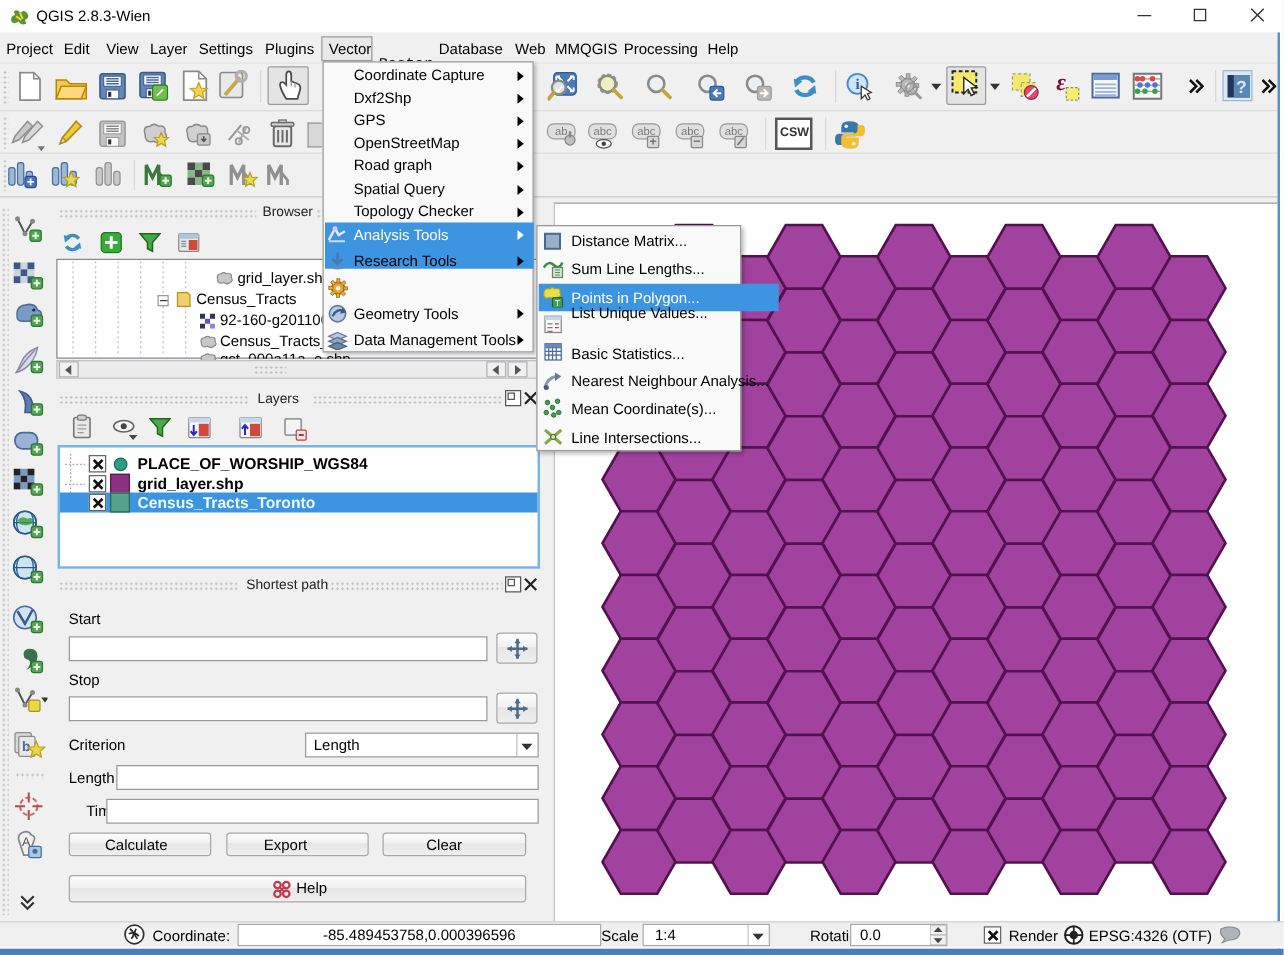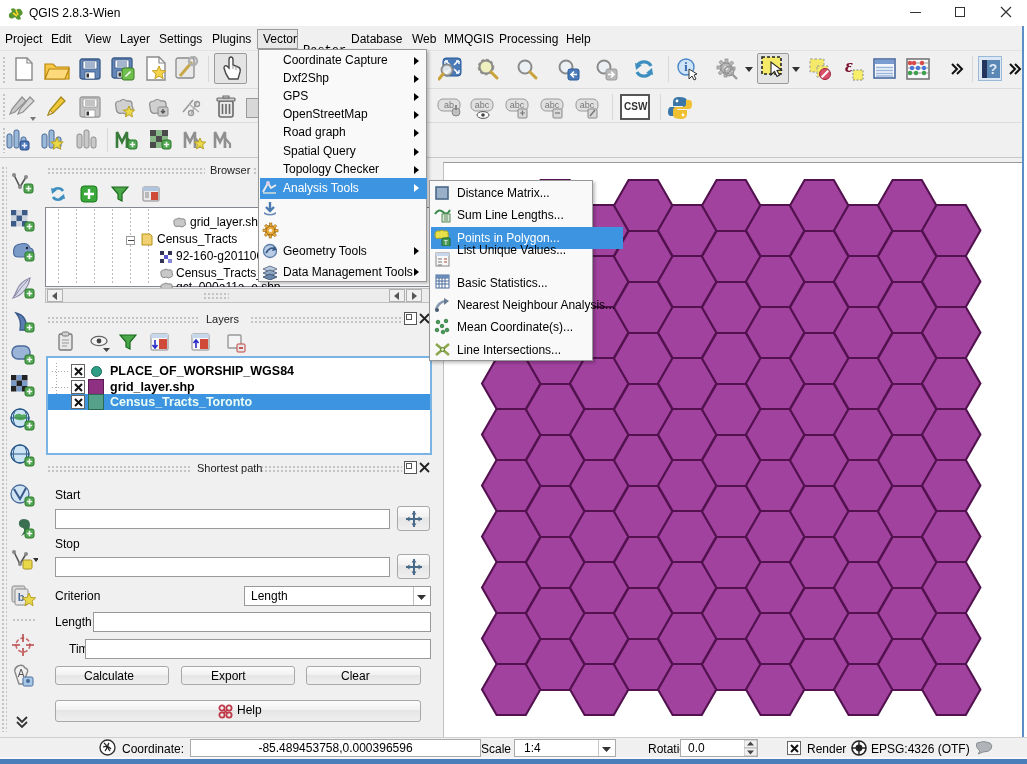--- a/index.html
+++ b/index.html
@@ -797,21 +797,22 @@
   </svg>
 
 <div class="abs menu" style="left:258px;top:49px;width:169px;height:233px;">
 <div class="mitem" style="top:1.0px;height:18.1px;line-height:18.1px;"><span style="margin-left:23px;">Coordinate Capture</span><span class="arrow-r" style="top:6px;"></span></div>
 <div class="mitem" style="top:19.1px;height:18.1px;line-height:18.1px;"><span style="margin-left:23px;">Dxf2Shp</span><span class="arrow-r" style="top:6px;"></span></div>
 <div class="mitem" style="top:37.2px;height:18.1px;line-height:18.1px;"><span style="margin-left:23px;">GPS</span><span class="arrow-r" style="top:6px;"></span></div>
 <div class="mitem" style="top:55.3px;height:18.1px;line-height:18.1px;"><span style="margin-left:23px;">OpenStreetMap</span><span class="arrow-r" style="top:6px;"></span></div>
 <div class="mitem" style="top:73.4px;height:18.1px;line-height:18.1px;"><span style="margin-left:23px;">Road graph</span><span class="arrow-r" style="top:6px;"></span></div>
 <div class="mitem" style="top:91.5px;height:18.1px;line-height:18.1px;"><span style="margin-left:23px;">Spatial Query</span><span class="arrow-r" style="top:6px;"></span></div>
 <div class="mitem" style="top:109.6px;height:18.1px;line-height:18.1px;"><span style="margin-left:23px;">Topology Checker</span><span class="arrow-r" style="top:6px;"></span></div>
-<div class="mitem hl" style="top:128.0px;height:21px;line-height:21px;"><span style="margin-left:23px;">Analysis Tools</span><span class="arrow-r" style="top:6px;"></span></div>
+<div class="mitem hl" style="top:128.0px;height:37px;line-height:21px;"><span style="margin-left:23px;">Analysis Tools</span><span class="arrow-r" style="top:6px;"></span></div>
+<div class="mitem" style="top:149.0px;height:21px;line-height:21px;"><span style="margin-left:23px;">Research Tools</span><span class="arrow-r" style="top:6px;"></span></div>
 <div class="mitem" style="top:191.0px;height:21px;line-height:21px;"><span style="margin-left:23px;">Geometry Tools</span><span class="arrow-r" style="top:6px;"></span></div>
 <div class="mitem" style="top:212.0px;height:21px;line-height:21px;"><span style="margin-left:23px;">Data Management Tools</span><span class="arrow-r" style="top:6px;"></span></div>
 </div>
 <svg class="abs" style="left:262px;top:180px;" width="16" height="15" viewBox="0 0 16 15">
     <path d="M1 12 L6 3 L9 8 L14 5" stroke="#e8e8ea" stroke-width="2" fill="none"></path>
     <circle cx="6" cy="3" r="2" fill="#dce"></circle>
     <path d="M1 13 h13" stroke="#cdd" stroke-width="1.6"></path>
   </svg>
 <svg class="abs" style="left:262px;top:201px;" width="16" height="15" viewBox="0 0 16 15">
     <path d="M8 1 V9 M4 6 L8 10 L12 6" stroke="#4a7ab0" stroke-width="2.4" fill="none"></path>

